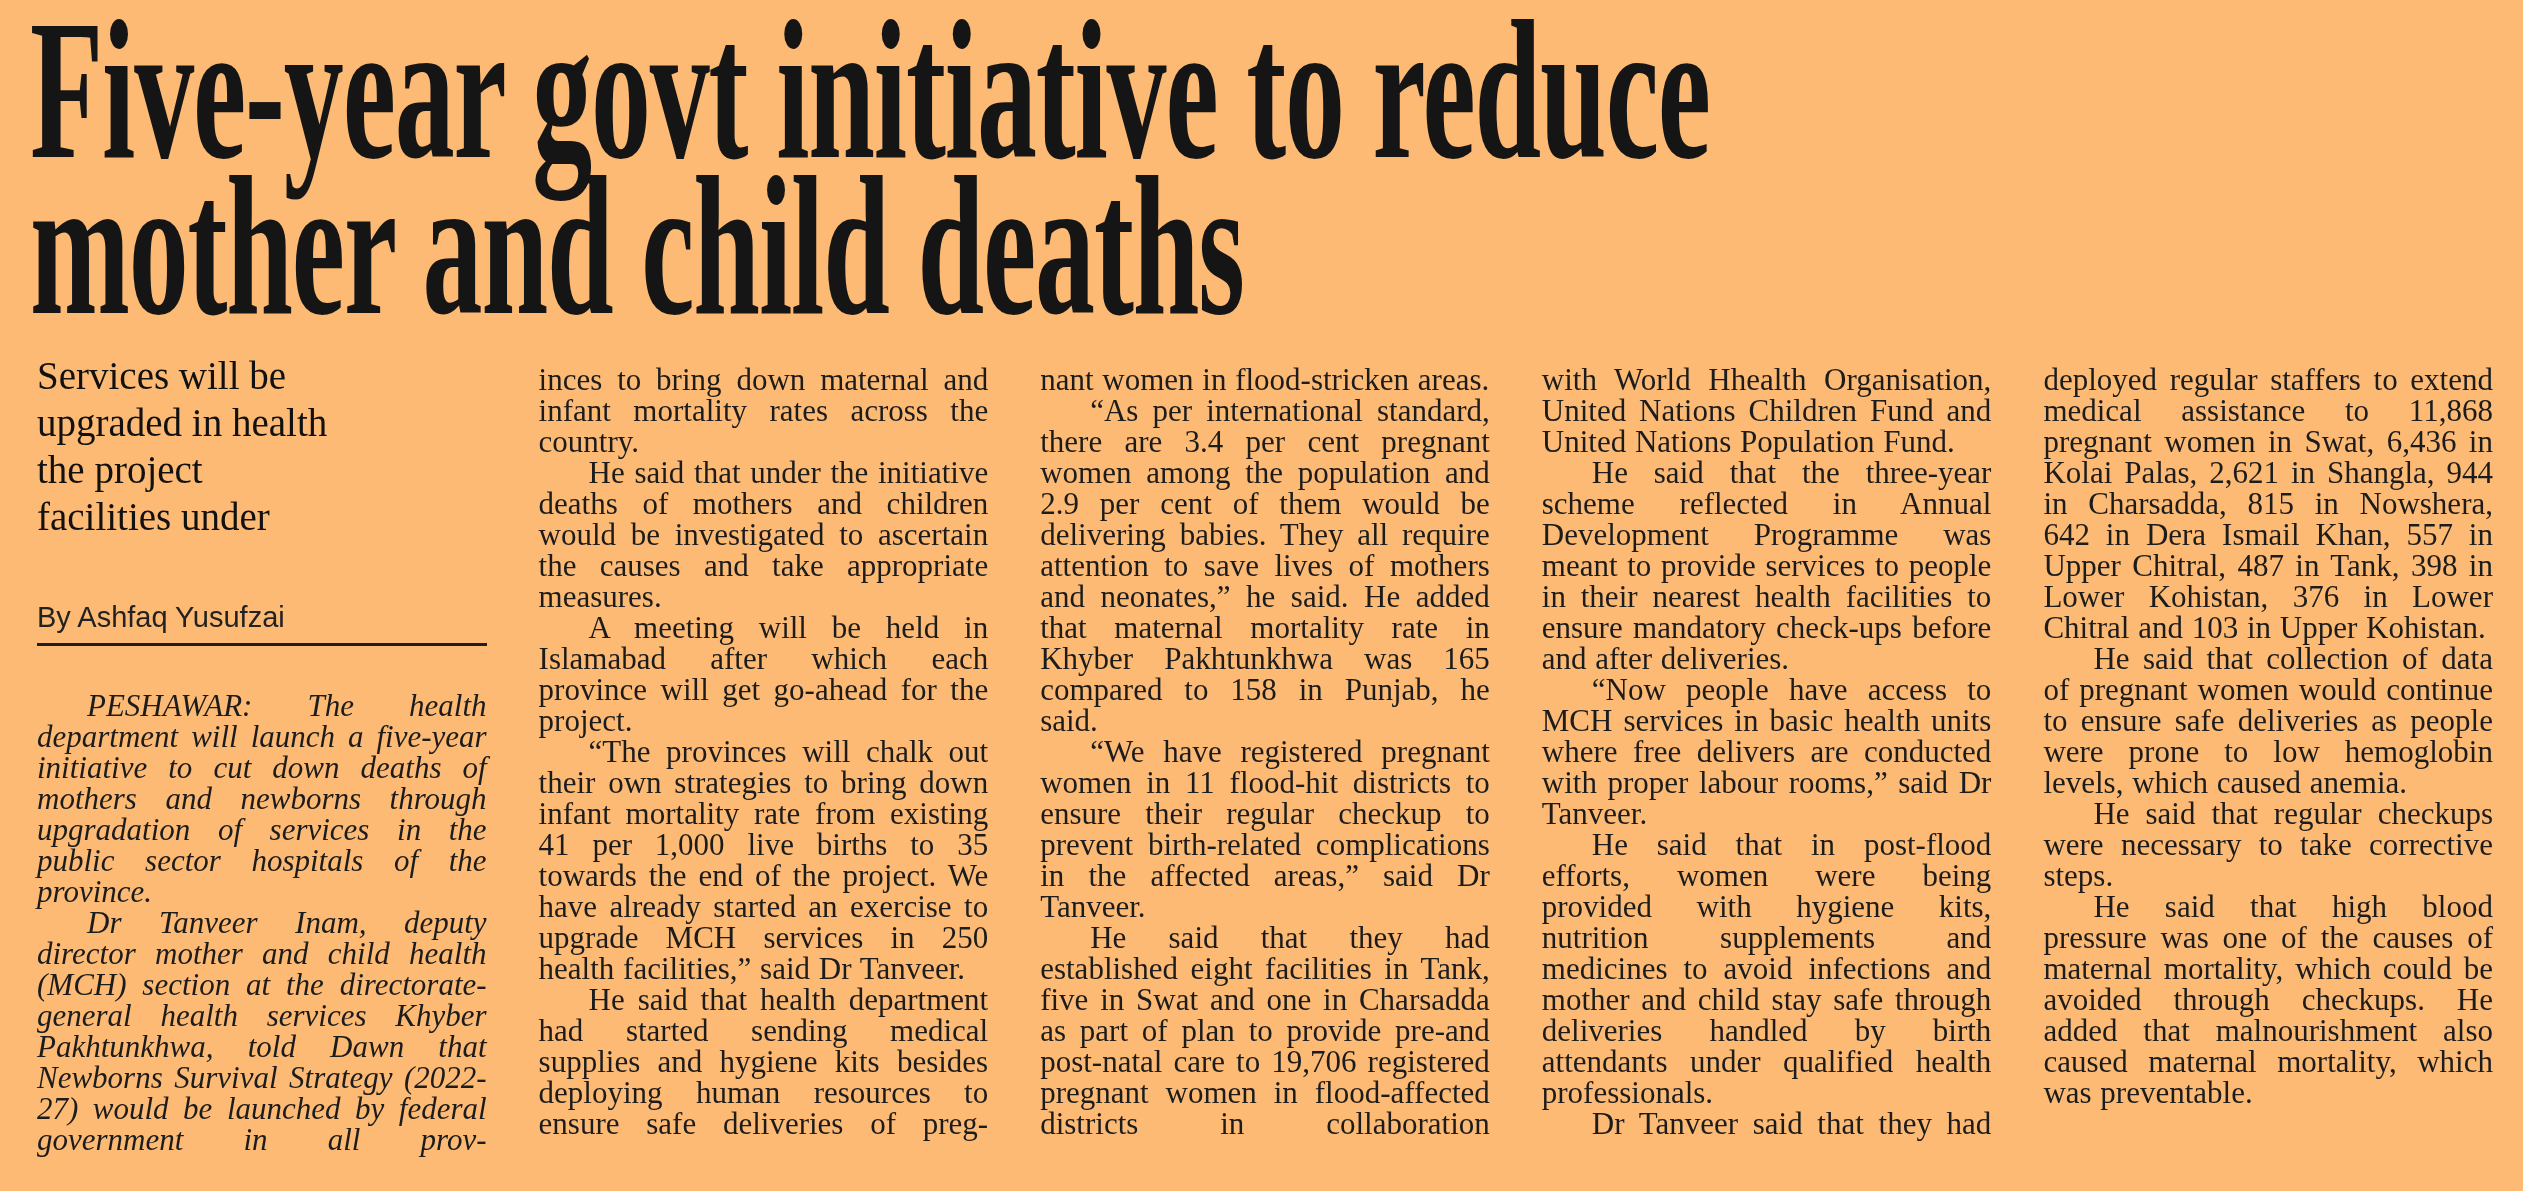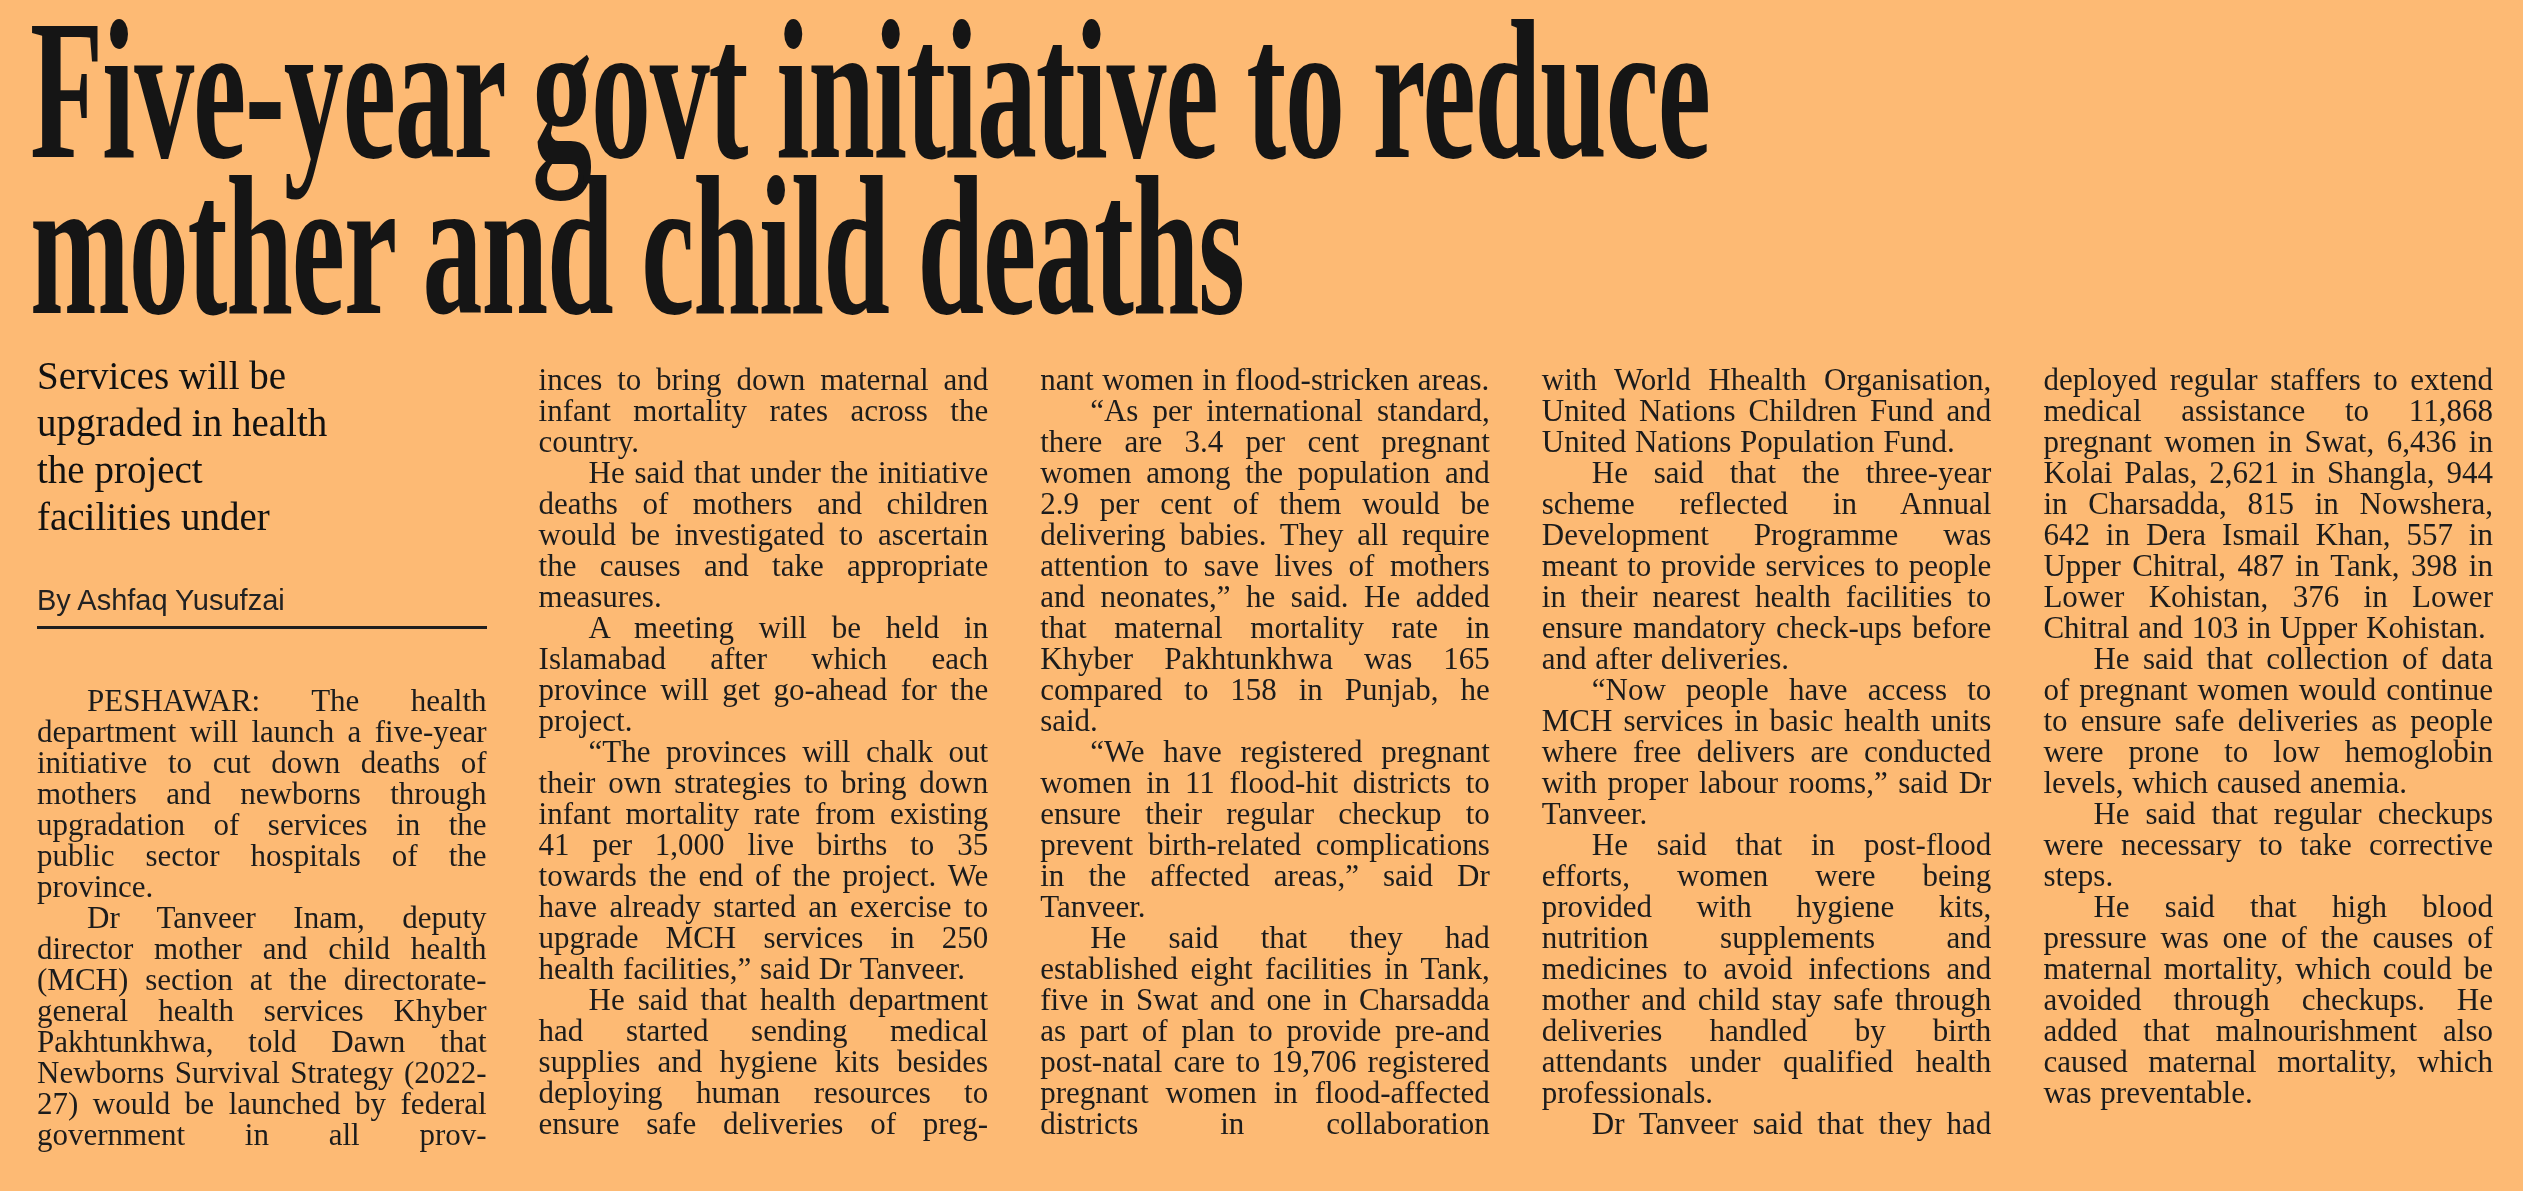--- a/index.html
+++ b/index.html
@@ -43,35 +43,35 @@
     gap:52px;
   }
   .col{flex:1;min-width:0;}
   
   .standfirst{
     font-size:39px;
     line-height:47px;
     color:#111;
   }
   .byline{
-    margin-top:43px;
+    margin-top:60px;
     font-family:"Liberation Sans", sans-serif;
     font-size:29px;
     line-height:34px;
     color:#222;
   }
   .rule{
     margin-top:9px;
     border:0;
     border-top:3px solid #1f1f1f;
     width:100%;
   }
   
   .body{margin-top:12px;}
-  .col1-body{margin-top:56px;}
+  .col1-body{margin-top:44px;font-style:italic;}
   .body p{
     margin:0;
     font-size:31px;
     line-height:31px;
     text-align:justify;
     color:#1c1c1c;
     word-spacing:1px;
   }
   .body p.indent{text-indent:50px;}
   .body p.cont{text-indent:0;}

